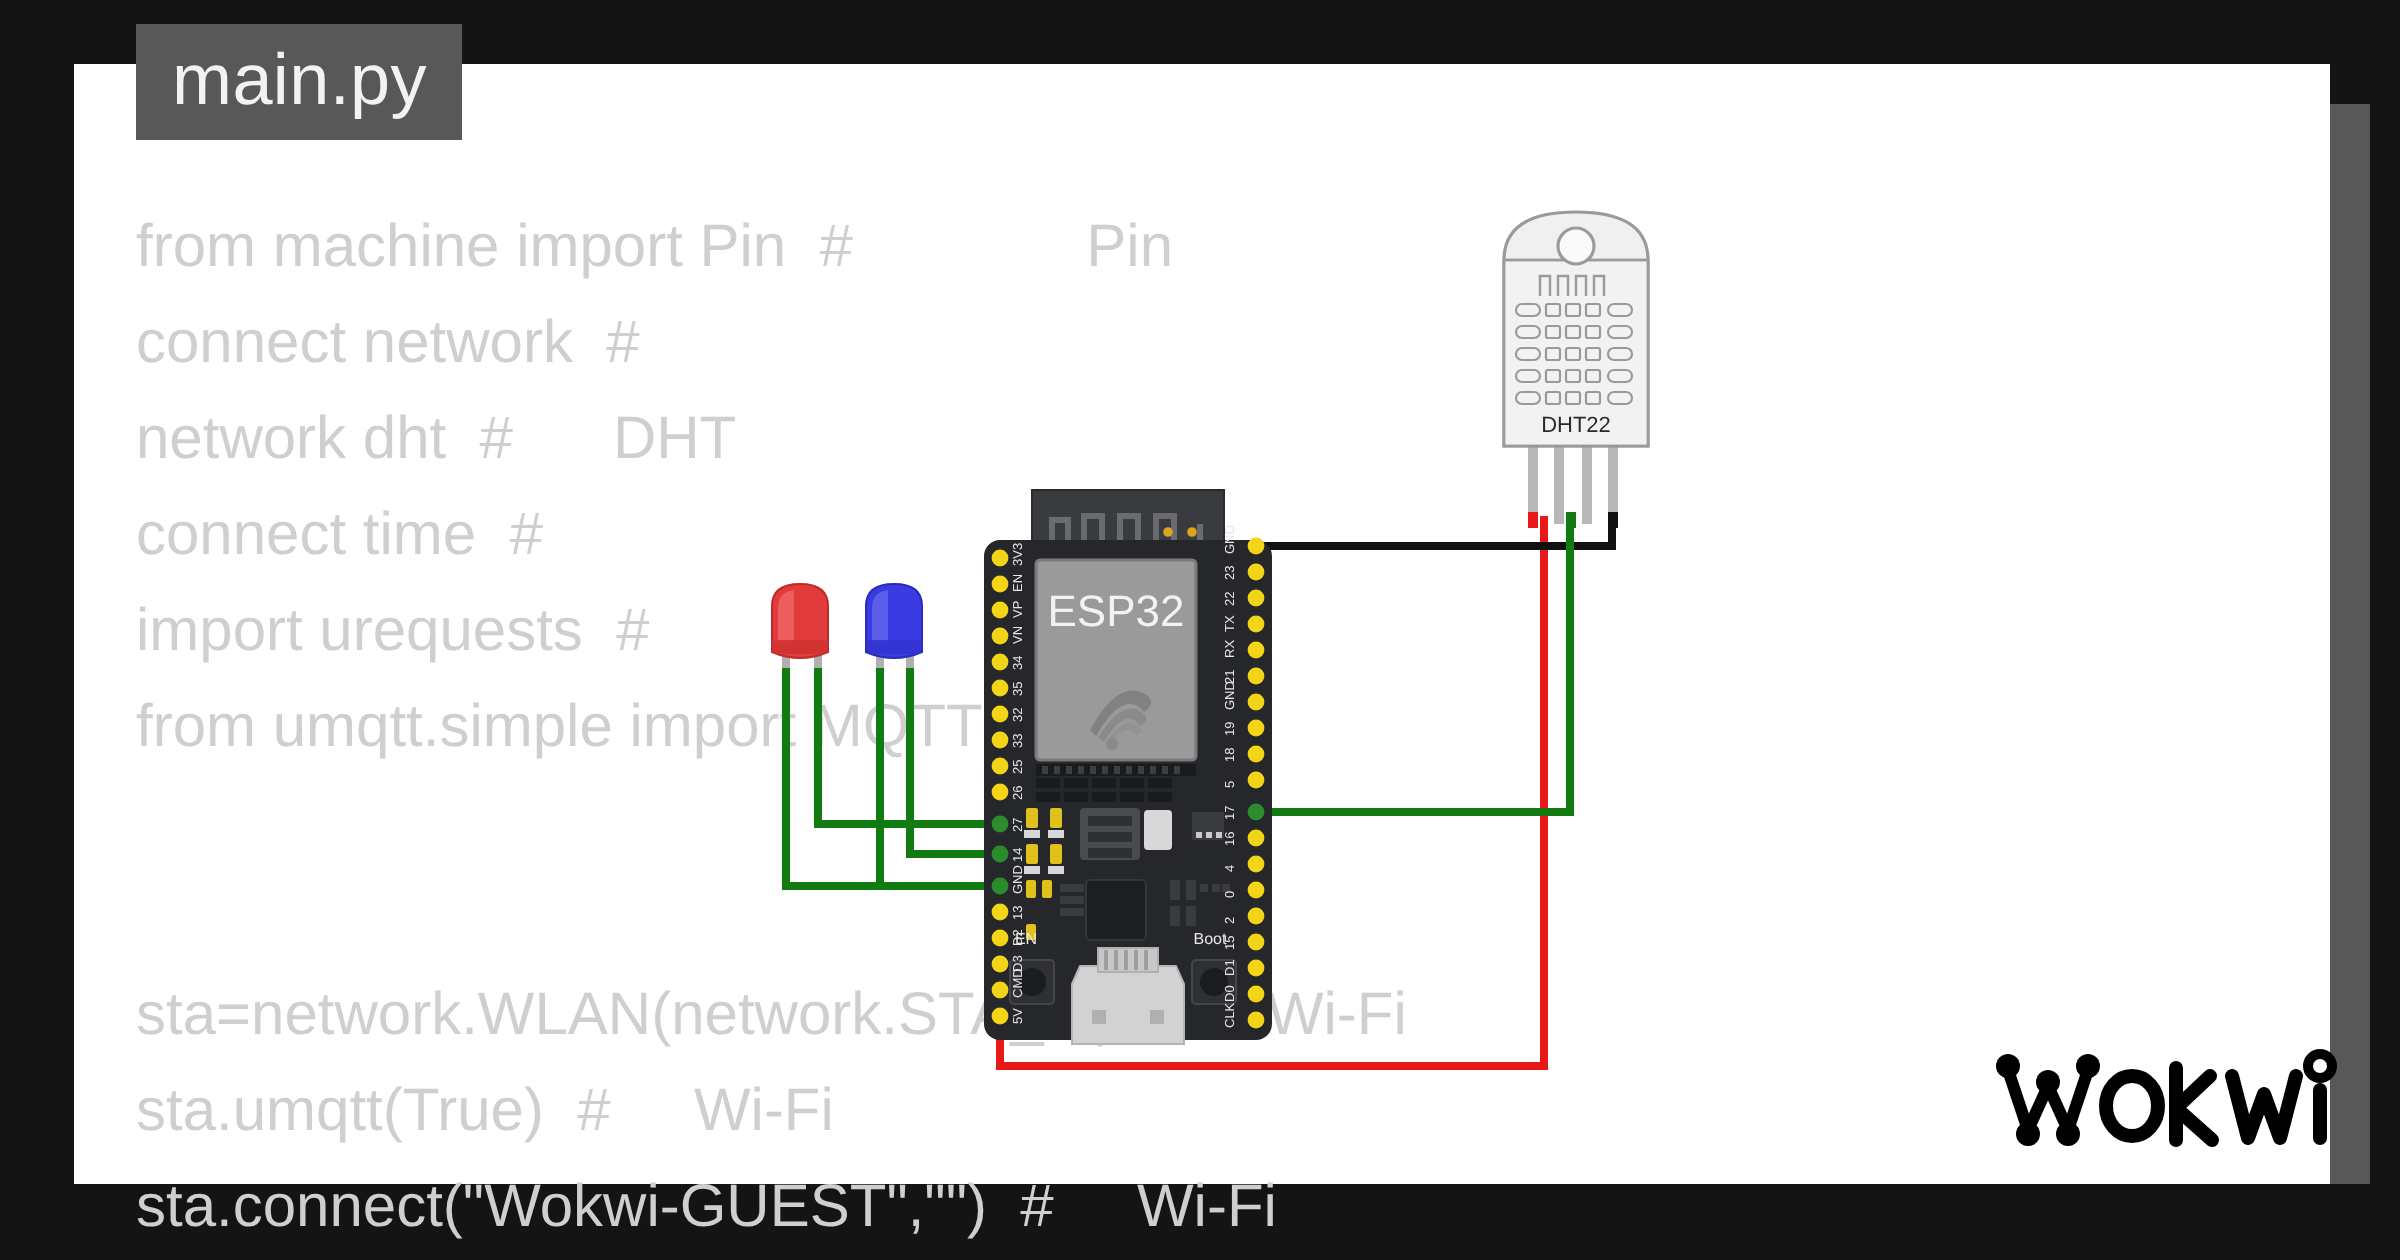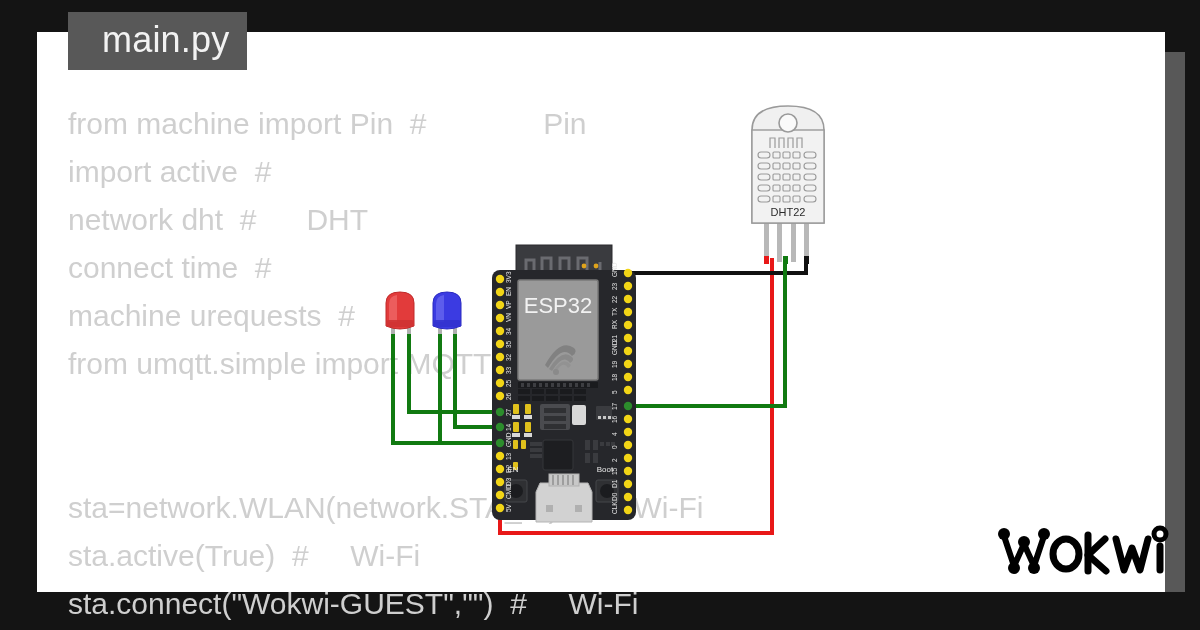--- a/index.html
+++ b/index.html
@@ -28,21 +28,21 @@
     left: 37px; top: 32px;
     width: 1128px; height: 560px;
     background: #ffffff;
     overflow: hidden;
   }
 
   
   .file-tab {
     position: absolute;
     left: 68px; top: 12px;
-    padding: 6px 18px 8px 34px;
+    padding: 6px 18px 8px 18px;
     background: #585858;
     color: #f2f2f2;
     font-size: 36px;
     line-height: 44px;
     letter-spacing: 0.2px;
     z-index: 40;
     white-space: nowrap;
   }
 
   
@@ -81,28 +81,28 @@
 </head>
 <body>
 
 <div id="stage">
 
   <div class="card-shadow"></div>
   <div class="card"></div>
 
   <div class="code">
     <div class="code-line">from machine import Pin  #              Pin</div>
-    <div class="code-line">import active  #</div>
+    <div class="code-line">connect network  #</div>
     <div class="code-line">network dht  #      DHT</div>
     <div class="code-line">connect time  #</div>
-    <div class="code-line">machine urequests  #</div>
+    <div class="code-line">import urequests  #</div>
     <div class="code-line">from umqtt.simple import MQTTClient</div>
     <div class="code-gap"></div>
     <div class="code-line">sta=network.WLAN(network.STA_IF)  #     Wi-Fi</div>
-    <div class="code-line">sta.active(True)  #     Wi-Fi</div>
+    <div class="code-line">sta.umqtt(True)  #     Wi-Fi</div>
     <div class="code-line">sta.connect("Wokwi-GUEST","")  #     Wi-Fi</div>
   </div>
 
   <div class="file-tab">main.py</div>
 
   <svg class="diagram" viewBox="0 0 1200 630">
 
     <g fill="none" stroke-linecap="butt">
 
       <path d="M 500,508 L 500,533 L 772,533 L 772,258" stroke="#e81818" stroke-width="4"></path>

